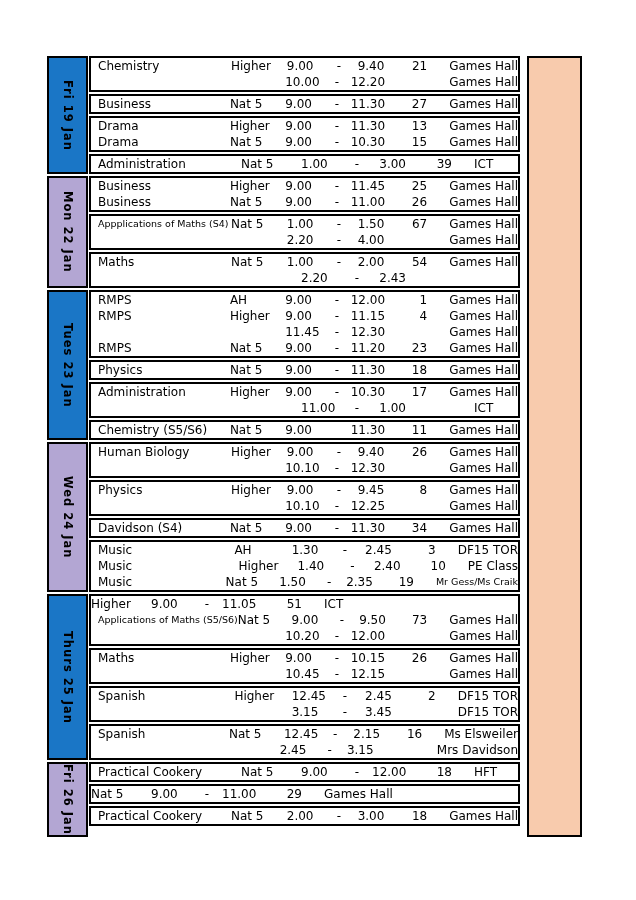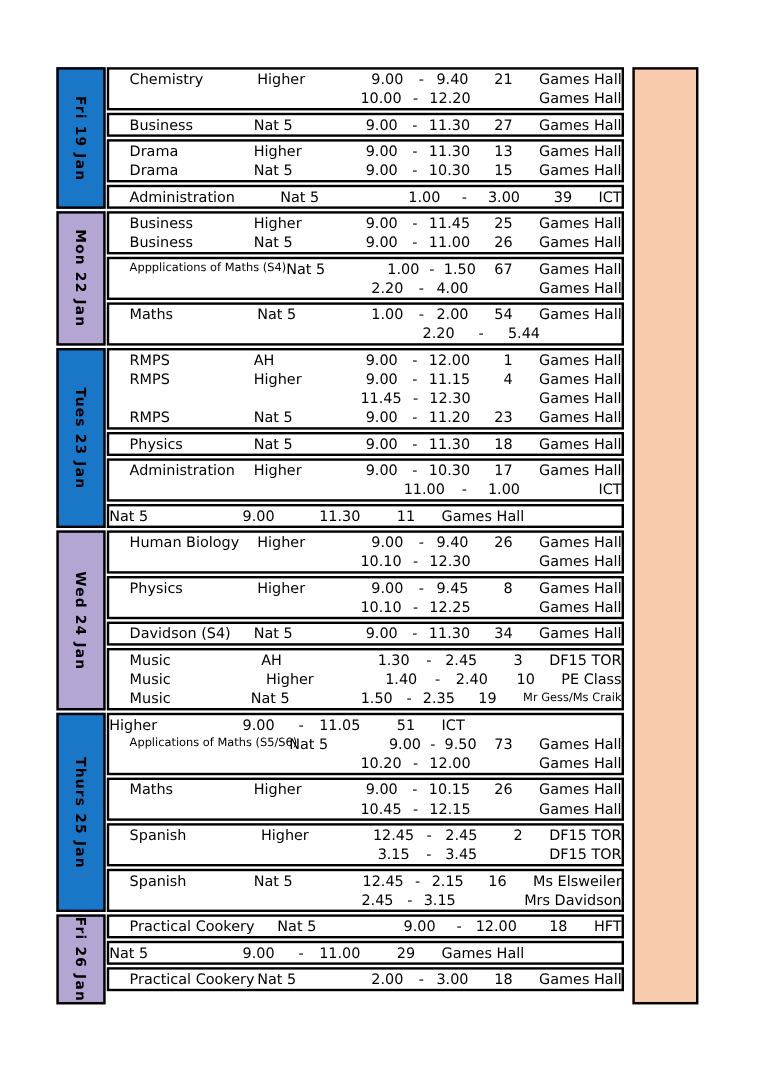--- a/index.html
+++ b/index.html
@@ -40,23 +40,23 @@
     width:431px;flex:0 0 auto;
   }
   .block{
     border:2px solid #000;
     background:#fff;
   }
   .row{
     display:flex;height:16px;line-height:16px;
     font-size:12px;white-space:nowrap;
   }
-  .c-subject{width:150px;padding-left:17px;box-sizing:border-box;overflow:visible;}
+  .c-subject{width:150px;padding-left:7px;box-sizing:border-box;overflow:visible;}
   .c-level{width:60px;}
-  .c-start{width:41px;text-align:center;margin-left:44px;}
+  .c-start{width:41px;text-align:left;}
   .c-dash{width:30px;text-align:center;}
   .c-end{width:34px;text-align:right;}
   .c-num{width:46px;text-align:right;}
   .c-loc{flex:1;padding-left:6px;margin-left:16px;}
   .small-text{font-size:9.5px;}
   .side-strip{
     width:51px;
     border:2px solid #000;
     flex:0 0 auto;
   }
@@ -188,21 +188,21 @@
               <div class="c-dash">-</div>
               <div class="c-end">2.00</div>
               <div class="c-num">54</div>
               <div class="c-loc">Games Hall</div>
             </div>
             <div class="row">
               <div class="c-subject"></div>
               <div class="c-level"></div>
               <div class="c-start">2.20</div>
               <div class="c-dash">-</div>
-              <div class="c-end">5.44</div>
+              <div class="c-end">2.43</div>
               <div class="c-num"></div>
               <div class="c-loc"></div>
             </div>
           </div>
         </div>
       </div>
       <div class="day-row">
         <div class="day-cell" style="background: rgb(26, 118, 198);">
           <span class="day-label">Tues 23 Jan</span>
         </div>
@@ -271,20 +271,21 @@
               <div class="c-level"></div>
               <div class="c-start">11.00</div>
               <div class="c-dash">-</div>
               <div class="c-end">1.00</div>
               <div class="c-num"></div>
               <div class="c-loc">ICT</div>
             </div>
           </div>
           <div class="block">
             <div class="row">
+              <div class="c-subject">Chemistry (S5/S6)</div>
               <div class="c-level">Nat 5</div>
               <div class="c-start">9.00</div>
               <div class="c-dash"></div>
               <div class="c-end">11.30</div>
               <div class="c-num">11</div>
               <div class="c-loc">Games Hall</div>
             </div>
           </div>
         </div>
       </div>

